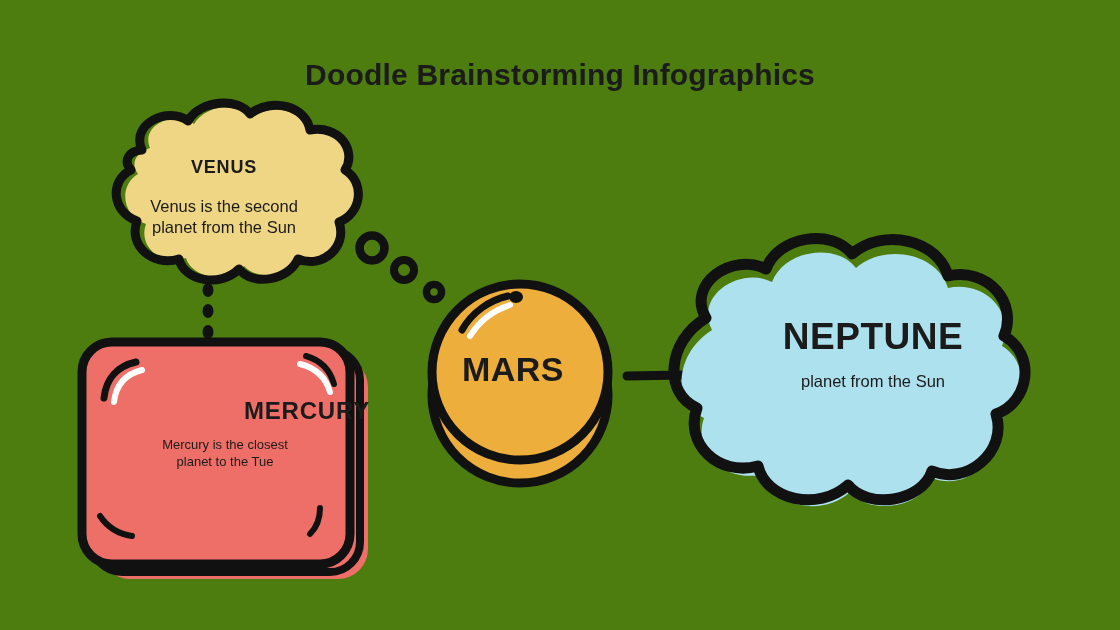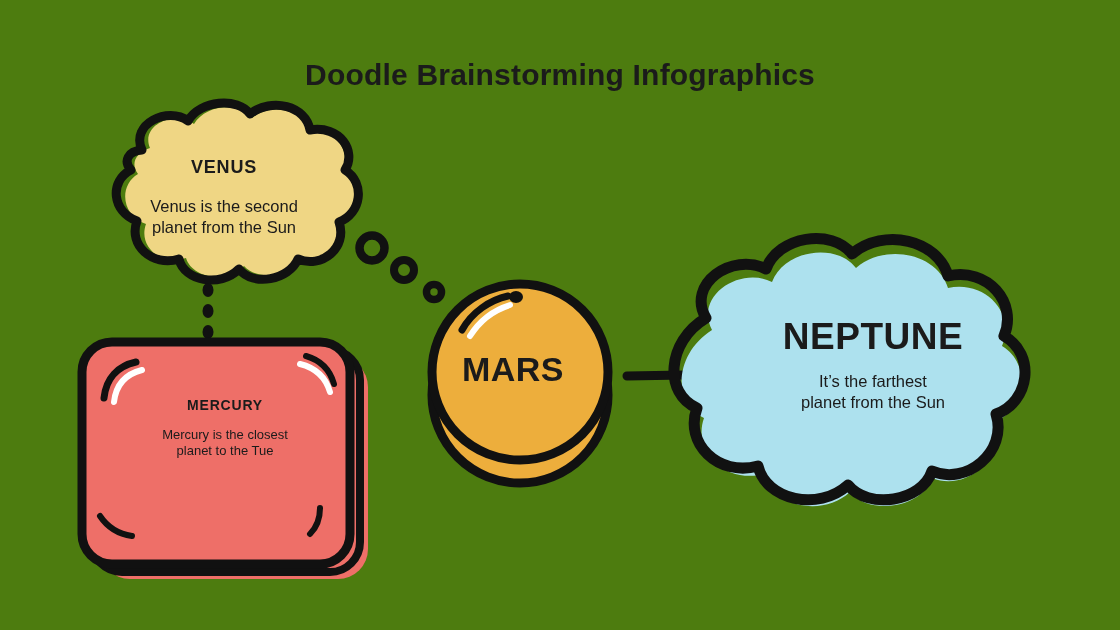--- a/index.html
+++ b/index.html
@@ -54,21 +54,21 @@
     line-height: 1.28;
   }
 
   
   #venus-text { left: 88px; top: 158px; width: 272px; }
   #venus-text .node-title { font-size: 18px; letter-spacing: 0.8px; }
   #venus-text .node-desc { font-size: 16.5px; margin-top: 19px; }
 
   
   #mercury-text { left: 80px; top: 398px; width: 290px; }
-  #mercury-text .node-title { font-size: 14px; letter-spacing: 0.8px; }
+  #mercury-text .node-title { font-size: 24px; letter-spacing: 0.8px; text-align: right; }
   #mercury-text .node-desc { font-size: 13px; margin-top: 14px; }
 
   
   #mars-text { left: 418px; top: 352px; width: 190px; }
   #mars-text .node-title { font-size: 34px; letter-spacing: 0.5px; }
 
   
   #neptune-text { left: 718px; top: 318px; width: 310px; }
   #neptune-text .node-title { font-size: 37px; letter-spacing: 0.5px; }
   #neptune-text .node-desc { font-size: 16.5px; margin-top: 14px; }
@@ -204,18 +204,17 @@
     </div>
   </div>
 
   <div id="mars-text" class="node-text">
     <div class="node-title">MARS</div>
   </div>
 
   <div id="neptune-text" class="node-text">
     <div class="node-title">NEPTUNE</div>
     <div class="node-desc">
-      <div>It’s the farthest</div>
       <div>planet from the Sun</div>
     </div>
   </div>
 
 </div>
 
 </body></html>

